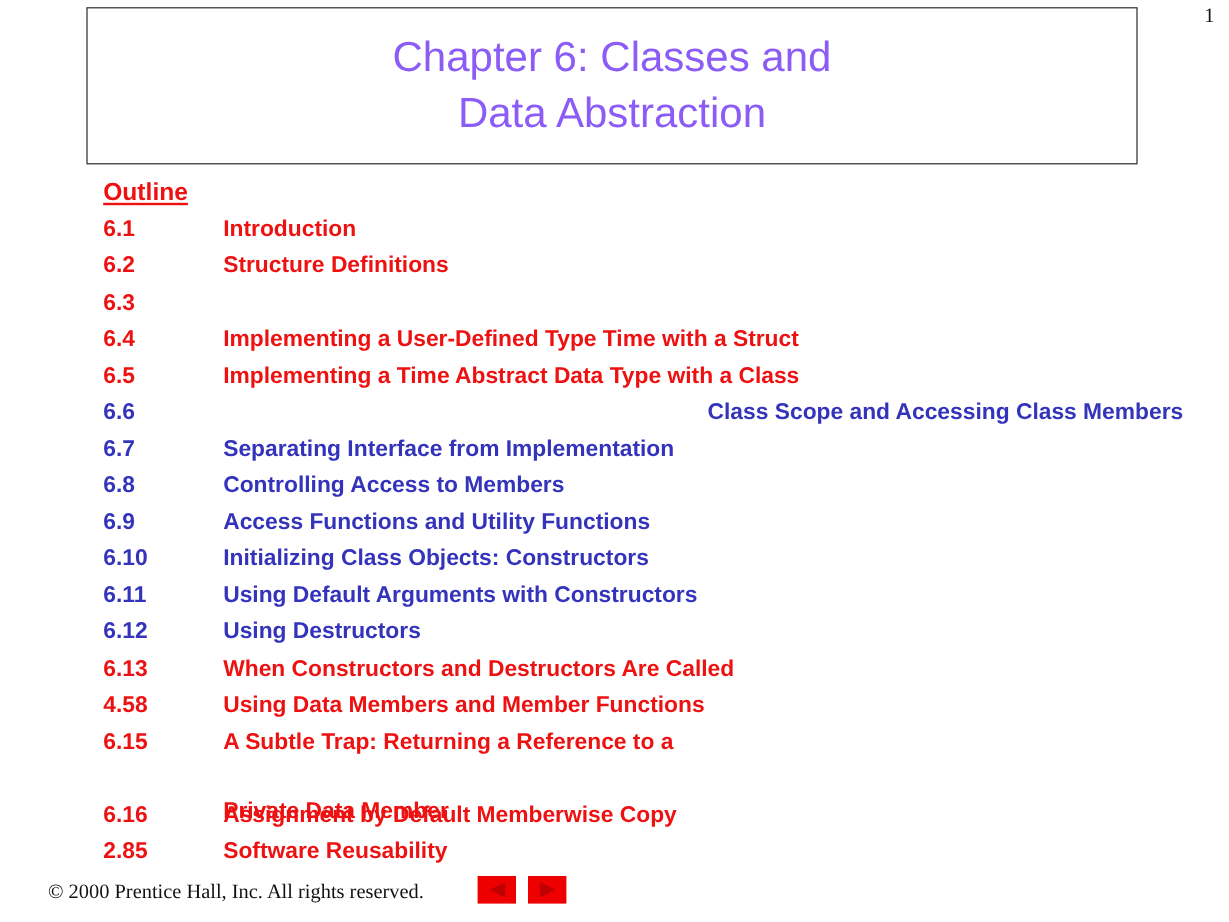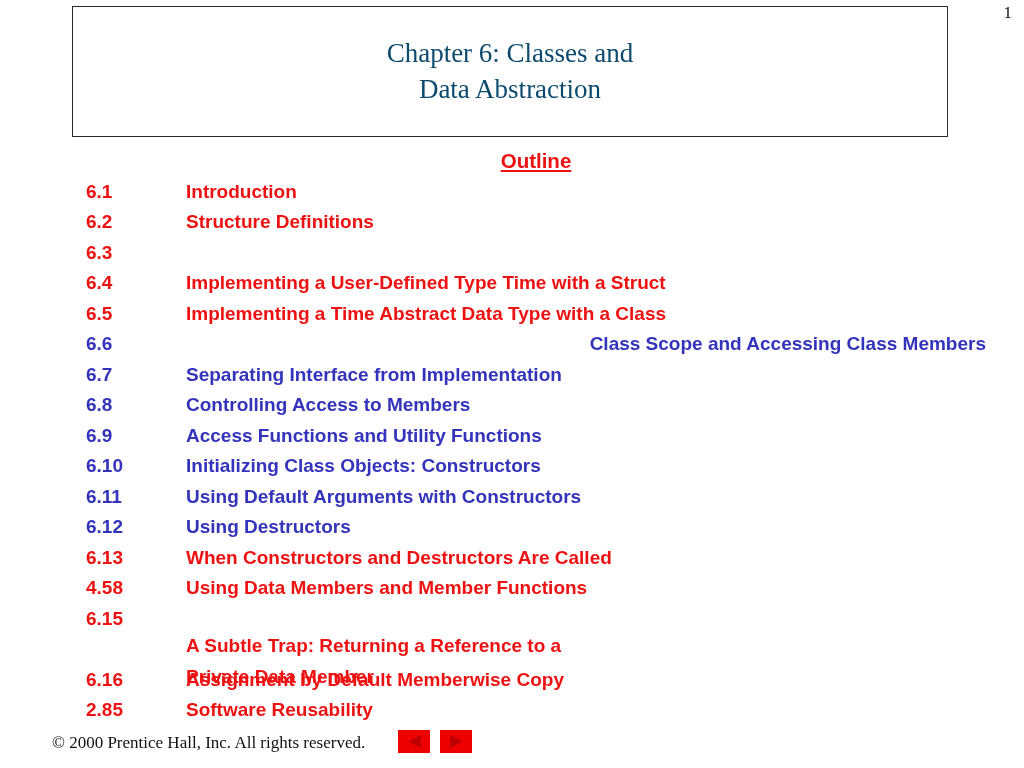--- a/index.html
+++ b/index.html
@@ -35,45 +35,44 @@
     width: 876px;
     height: 131px;
     border: 1.6px solid #2b2b2b;
     box-sizing: border-box;
     display: flex;
     flex-direction: column;
     align-items: center;
     justify-content: center;
   }
   .title-line {
-    font-family: Liberation Serif, serif;
-    font-size: 27px;
+    font-family: Liberation Sans, sans-serif;
+    font-size: 35px;
     line-height: 1.33;
-    color: #0c4a6e;
+    color: #8b5cf6;
     white-space: nowrap;
     letter-spacing: 0px;
   }
 
   
   .outline {
     position: absolute;
     left: 86px;
     top: 146px;
     width: 900px;
   }
   .outline-heading {
     font-size: 20.5px;
     font-weight: bold;
     color: #EE1111;
     text-decoration: underline;
     text-underline-offset: 2px;
     line-height: 30.5px;
     height: 30.5px;
     display: block;
-    text-align: center;
   }
   .row {
     display: flex;
     line-height: 30.5px;
     height: 30.5px;
     font-size: 19px;
     font-weight: bold;
     white-space: nowrap;
   }
   .row .num {
@@ -88,21 +87,21 @@
   
   .footer {
     position: absolute;
     left: 36px;
     bottom: 8px;
     right: 0;
     height: 30px;
   }
   .copyright {
     position: absolute;
-    left: 16px;
+    left: 4px;
     top: 3px;
     font-family: "Liberation Serif", serif;
     font-size: 17px;
     color: #111111;
     white-space: nowrap;
   }
   .nav {
     position: absolute;
     left: 362px;
     top: 0px;
@@ -184,21 +183,21 @@
         <div class="row">
           <span class="num" style="color: rgb(238, 17, 17);">6.13</span>
           <span class="txt" style="color: rgb(238, 17, 17);">When Constructors and Destructors Are Called</span>
         </div>
         <div class="row">
           <span class="num" style="color: rgb(238, 17, 17);">4.58</span>
           <span class="txt" style="color: rgb(238, 17, 17);">Using Data Members and Member Functions</span>
         </div>
         <div class="row">
           <span class="num" style="color: rgb(238, 17, 17);">6.15</span>
-          <span class="txt" style="color: rgb(238, 17, 17); margin-top: 27px;">A Subtle Trap: Returning a Reference to a</span>
+          <span class="txt" style="color: rgb(238, 17, 17);">A Subtle Trap: Returning a Reference to a</span>
         </div>
         <div class="row cont">
           <span class="num" style="color: rgb(238, 17, 17);"></span>
           <span class="txt" style="color: rgb(238, 17, 17); margin-top: 28px;">Private Data Member</span>
         </div>
         <div class="row">
           <span class="num" style="color: rgb(238, 17, 17);">6.16</span>
           <span class="txt" style="color: rgb(238, 17, 17);">Assignment by Default Memberwise Copy</span>
         </div>
         <div class="row">

